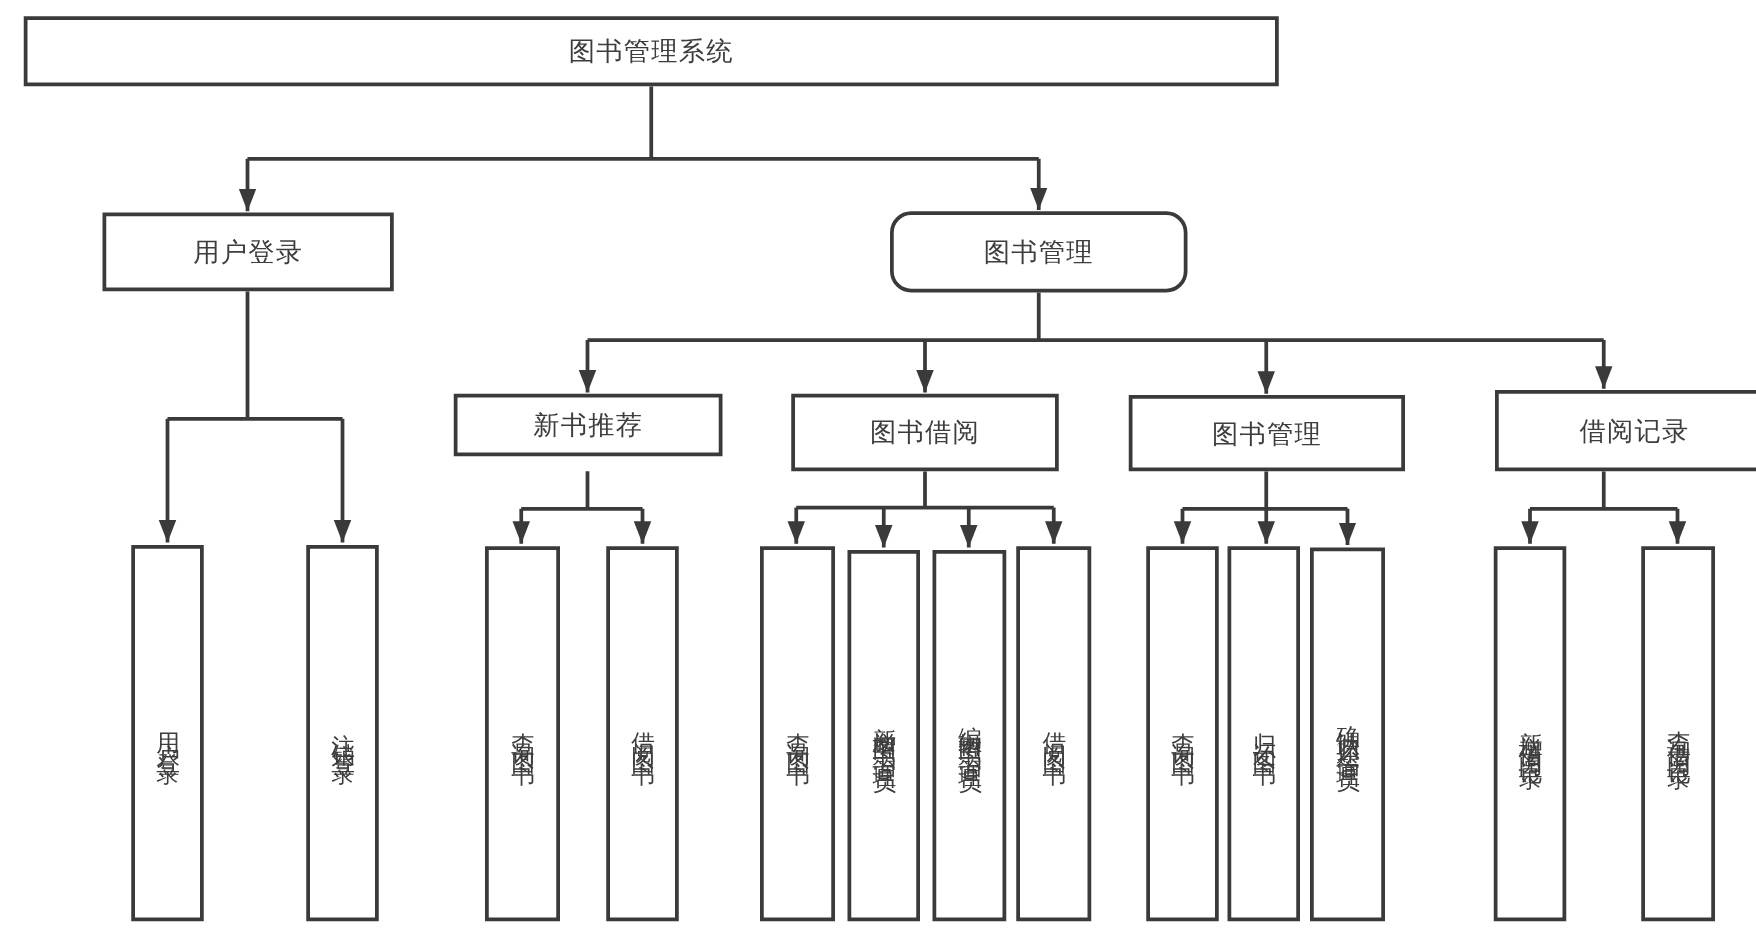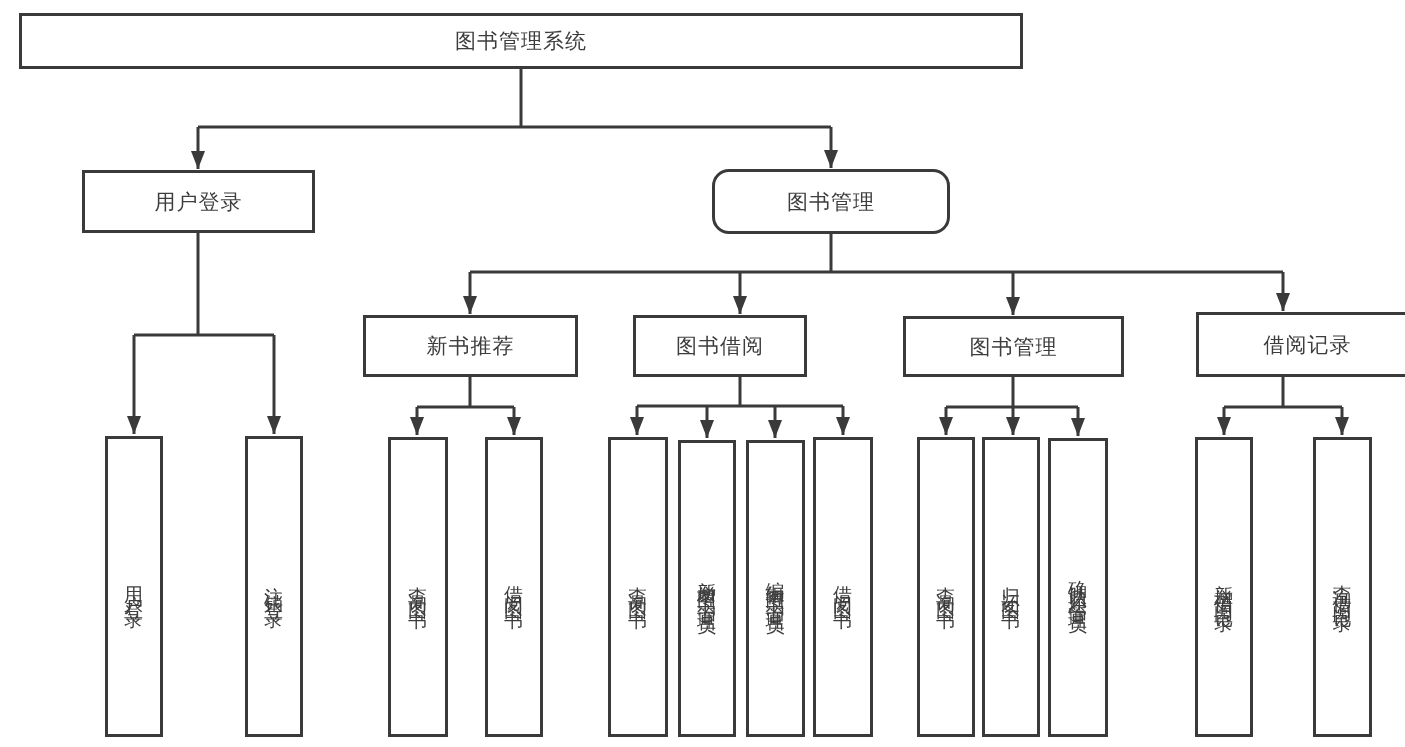--- a/index.html
+++ b/index.html
@@ -36,22 +36,22 @@
     writing-mode:vertical-rl;
     text-orientation:mixed;
     font-size:19px;
     letter-spacing:8px;
     line-height:1;
   }
   
   #n-root          {left:19px;  top:13px;  width:1004px; height:56px;}
   #n-user-login    {left:82px;  top:170px; width:233px;  height:63px;}
   #n-book-mgmt     {left:712px; top:169px; width:238px;  height:65px;border-radius:17px;}
-  #n-new-book      {left:363px; top:315px; width:215px;  height:62px;}
-  #n-book-borrow   {left:633px; top:315px; width:174px;  height:62px;}
+  #n-new-book      {left:363px; top:315px; width:215px;  height:50px;}
+  #n-book-borrow   {left:633px; top:315px; width:214px;  height:62px;}
   #n-current-borrow{left:903px; top:316px; width:221px;  height:61px;}
   #n-records       {left:1196px;top:312px; width:223px;  height:65px;}
   
   #l-login      {left:105px; top:436px; width:58px; height:301px;}
   #l-logout     {left:245px; top:436px; width:58px; height:301px;}
   #l-nb-query   {left:388px; top:437px; width:60px; height:300px;}
   #l-nb-borrow  {left:485px; top:437px; width:58px; height:300px;}
   #l-bb-query   {left:608px; top:437px; width:60px; height:300px;}
   #l-bb-add     {left:678px; top:440px; width:58px; height:297px; letter-spacing:5px;}
   #l-bb-edit    {left:746px; top:440px; width:59px; height:297px; letter-spacing:5px;}

